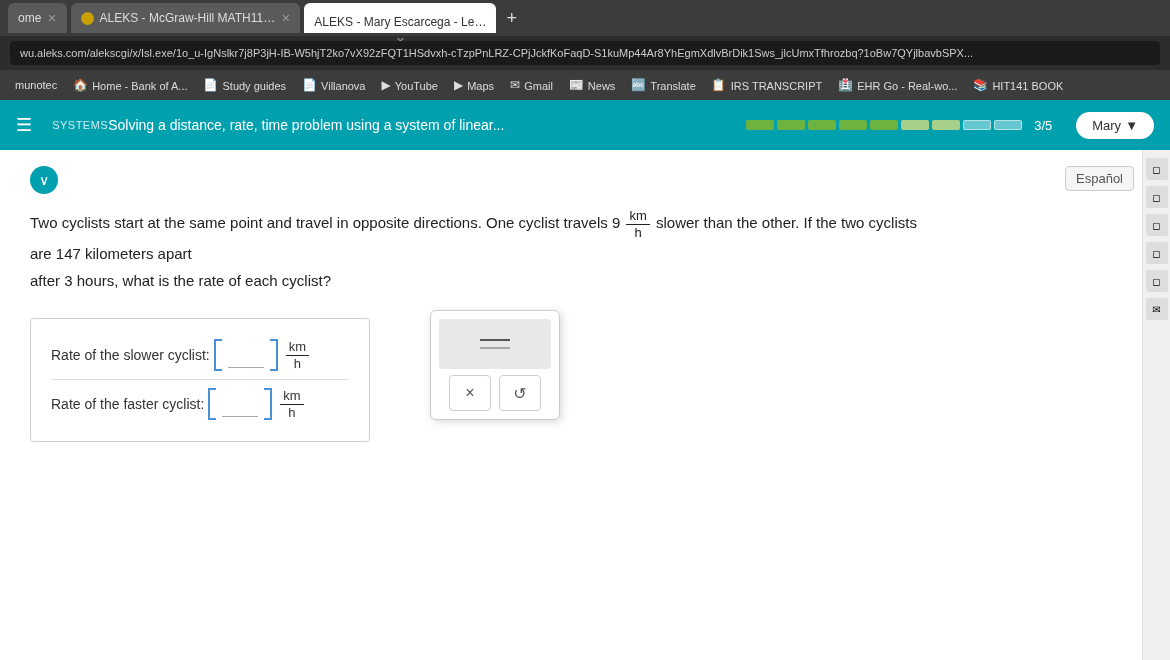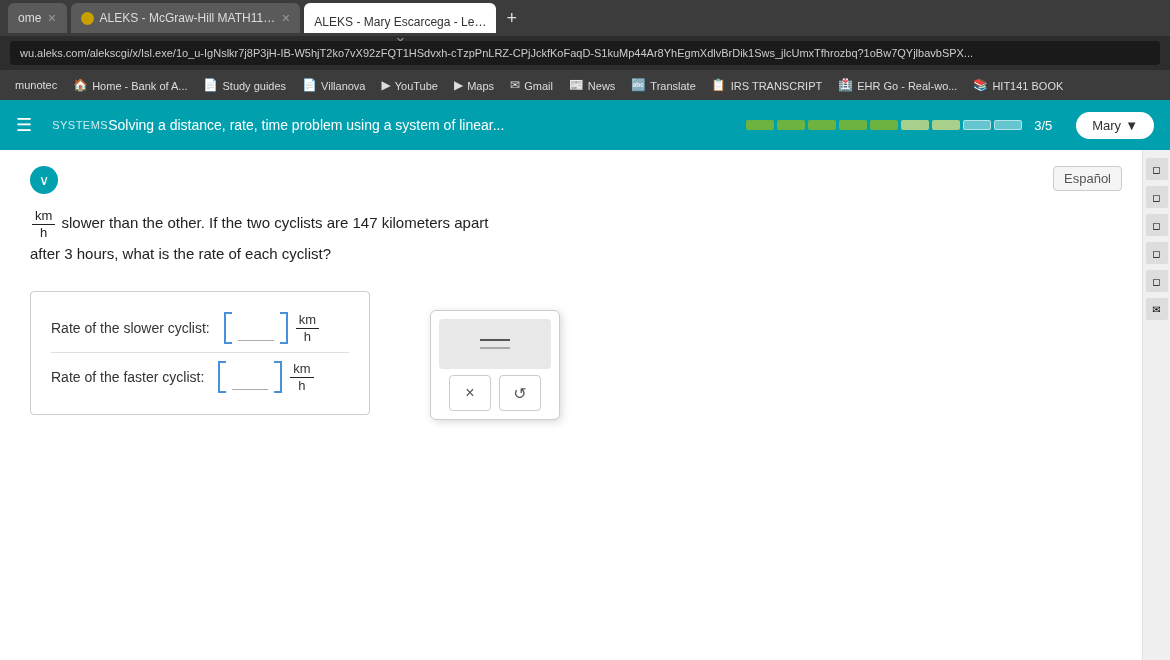--- a/index.html
+++ b/index.html
@@ -44,39 +44,39 @@
     
     .content-area { background: white; flex: 1; padding: 16px 30px; position: relative; overflow: hidden; }
     .expand-btn { background: #00a0af; color: white; border: none; border-radius: 50%; width: 28px; height: 28px; font-size: 14px; cursor: pointer; display: flex; align-items: center; justify-content: center; margin-bottom: 14px; }
     .problem-text { font-size: 15px; color: #222; line-height: 1.8; margin-bottom: 24px; max-width: 900px; }
     .fraction { display: inline-flex; flex-direction: column; align-items: center; margin: 0 2px; vertical-align: middle; line-height: 1.2; }
     .fraction .num { border-bottom: 1px solid #222; padding: 0 3px; font-size: 13px; }
     .fraction .den { padding: 0 3px; font-size: 13px; }
 
     
     .answer-table { border: 1.5px solid #ccc; border-radius: 4px; display: inline-block; padding: 12px 20px; min-width: 340px; background: white; }
-    .answer-row { display: flex; align-items: center; padding: 8px 0; gap: 14px; font-size: 14px; color: #333; }
+    .answer-row { display: flex; align-items: center; padding: 8px 0; gap: 4px; font-size: 14px; color: #333; }
     .answer-row:first-child { border-bottom: 1px solid #e0e0e0; }
     .answer-input-box { display: flex; align-items: center; gap: 6px; }
     .input-bracket { display: inline-block; width: 8px; height: 32px; border: 2px solid #4a90d9; border-right: none; vertical-align: middle; }
     .input-bracket.right { border: 2px solid #4a90d9; border-left: none; }
 
     
     .keypad-popup { position: absolute; left: 430px; top: 160px; background: white; border: 1.5px solid #ccc; border-radius: 6px; box-shadow: 2px 2px 8px rgba(0,0,0,0.15); width: 130px; padding: 8px; }
     .keypad-display { background: #e8e8e8; border-radius: 4px; height: 50px; display: flex; flex-direction: column; align-items: center; justify-content: center; margin-bottom: 6px; gap: 2px; }
     .keypad-display-line { width: 30px; height: 2px; background: #555; }
     .keypad-buttons { display: flex; gap: 8px; justify-content: center; }
     .keypad-btn { width: 42px; height: 36px; border: 1px solid #ccc; border-radius: 4px; background: white; cursor: pointer; font-size: 16px; display: flex; align-items: center; justify-content: center; color: #555; }
 
     
     .right-icons { position: absolute; right: 0; top: 0; bottom: 0; width: 28px; display: flex; flex-direction: column; align-items: center; padding: 8px 0; gap: 6px; background: #f0f0f0; border-left: 1px solid #e0e0e0; }
     .right-icon { width: 22px; height: 22px; background: #ddd; border-radius: 2px; display: flex; align-items: center; justify-content: center; font-size: 10px; cursor: pointer; }
 
     
-    .espanol-btn { position: absolute; right: 48px; top: 16px; background: #f5f5f5; border: 1px solid #ccc; border-radius: 4px; padding: 4px 10px; font-size: 13px; color: #555; cursor: pointer; }
+    .espanol-btn { position: absolute; right: 36px; top: 16px; background: #f5f5f5; border: 1px solid #ccc; border-radius: 4px; padding: 4px 10px; font-size: 13px; color: #555; cursor: pointer; }
   </style>
 </head>
 <body>
 
 <div class="browser-chrome">
   <div class="tab">
     <span>ome</span>
     <span class="tab-close">✕</span>
   </div>
   <div class="tab">
@@ -174,20 +174,21 @@
     </button>
   </div>
 
   <div class="content-area">
 
     <button class="expand-btn">
       <span>∨</span>
     </button>
 
     <div class="problem-text">
+      <span>Two cyclists start at the same point and travel in opposite directions. One cyclist travels 9</span>
       <span>
         <span class="fraction">
           <span class="num">km</span>
           <span class="den">h</span>
         </span>
       </span>
       <span>slower than the other. If the two cyclists are 147 kilometers apart</span>
       <br>
       <span>after 3 hours, what is the rate of each cyclist?</span>
     </div>

